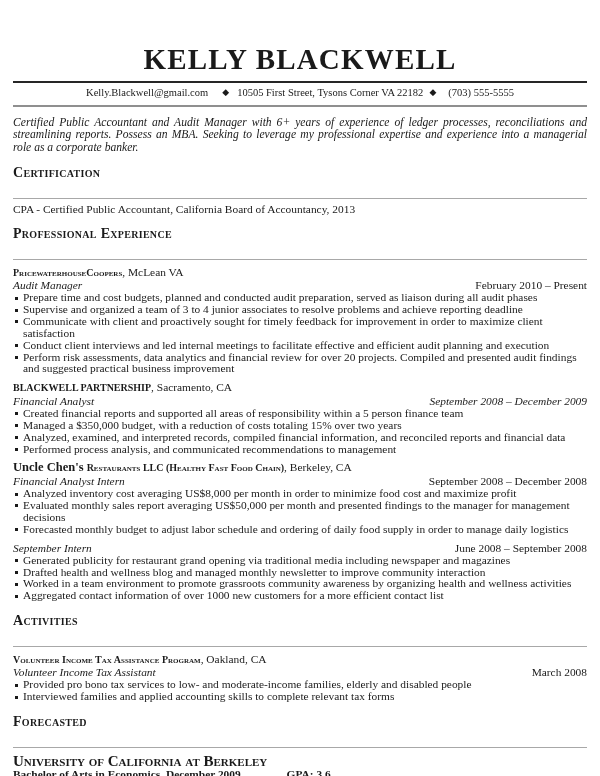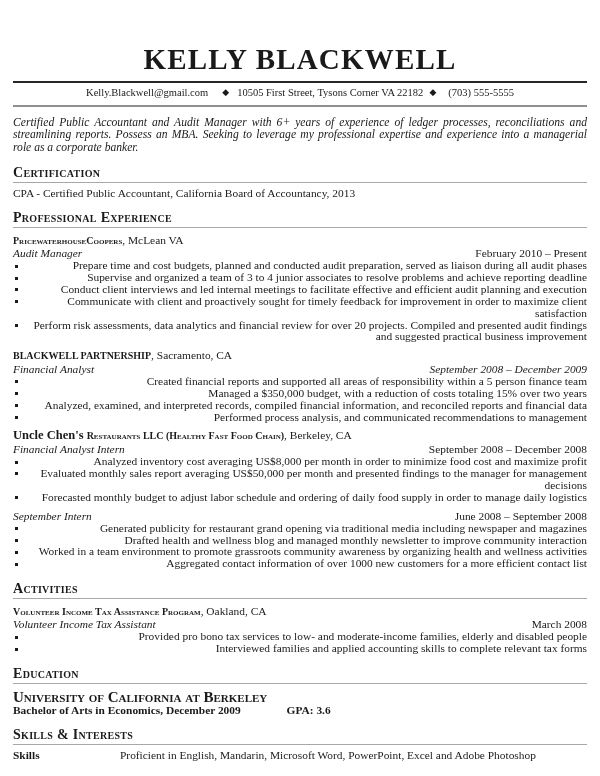--- a/index.html
+++ b/index.html
@@ -46,21 +46,21 @@
   }
 
   
   .sec-title{
     font-size:14px;
     font-weight:bold;
     font-variant:small-caps;
     letter-spacing:.3px;
     line-height:1.12;
     border-bottom:1px solid var(--head-rule);
-    padding-bottom:1px;
+    padding-bottom:17px;
     margin:11px 0 4px 0;
   }
   .sec-body{font-size:11.4px;line-height:11.9px;}
   .sec-text{font-size:11.4px;line-height:12px;margin-top:2px;}
 
   
   .job{margin-top:6px;}
   .company-line{line-height:13.5px;}
   .seg-caps{font-weight:bold;font-variant:small-caps;font-size:10px;}
   .seg-bold{font-weight:bold;font-size:12.5px;}
@@ -73,21 +73,20 @@
   }
   .role-title{font-style:italic;}
   .role-date{white-space:nowrap;}
   .role-date.italic{font-style:italic;}
   ul.bullets{list-style:none;margin:1px 0 0 0;}
   .bullet{
     position:relative;
     padding-left:10px;
     font-size:11.4px;
     line-height:11.9px;
-    text-align:right;
   }
   .bullet::before{
     content:'';
     position:absolute;left:2px;top:4.6px;
     width:3px;height:3px;background:var(--ink);
   }
 
   
   .edu{margin-top:6px;}
   .school{font-weight:bold;font-variant:small-caps;font-size:15px;line-height:14px;}
@@ -134,23 +133,23 @@
   <div class="role">
     <div class="role-line">
       <span class="role-title">Audit Manager</span>
       <span class="role-date">February 2010 – Present</span>
     </div>
     <ul class="bullets">
   <li class="bullet">Prepare time and cost budgets, planned and conducted audit preparation, served as liaison during all audit phases</li>
 
   <li class="bullet">Supervise and organized a team of 3 to 4 junior associates to resolve problems and achieve reporting deadline</li>
 
+  <li class="bullet">Communicate with client and proactively sought for timely feedback for improvement in order to maximize client satisfaction</li>
+
   <li class="bullet">Conduct client interviews and led internal meetings to facilitate effective and efficient audit planning and execution</li>
-
-  <li class="bullet">Communicate with client and proactively sought for timely feedback for improvement in order to maximize client satisfaction</li>
 
   <li class="bullet">Perform risk assessments, data analytics and financial review for over 20 projects. Compiled and presented audit findings and suggested practical business improvement</li>
 </ul>
   </div>
 </div>
   </div>
 
   <div class="job">
     <div class="company-line"><span class="seg-caps">BLACKWELL PARTNERSHIP</span><span class="seg-plain">, Sacramento, CA</span></div>
     <div class="roles">
@@ -225,21 +224,21 @@
 
   <li class="bullet">Interviewed families and applied accounting skills to complete relevant tax forms</li>
 </ul>
   </div>
 </div>
   </div>
 </div>
   </section>
 
   <section class="sec">
-    <h2 class="sec-title">Education</h2>
+    <h2 class="sec-title">Forecasted</h2>
     <div class="sec-body">
   <div class="edu">
     <div class="school">University of California at Berkeley</div>
     <div class="degree-line">
       <span class="degree">Bachelor of Arts in Economics, December 2009</span>
       <span class="gpa">GPA: 3.6</span>
     </div>
   </div>
 </div>
   </section>

